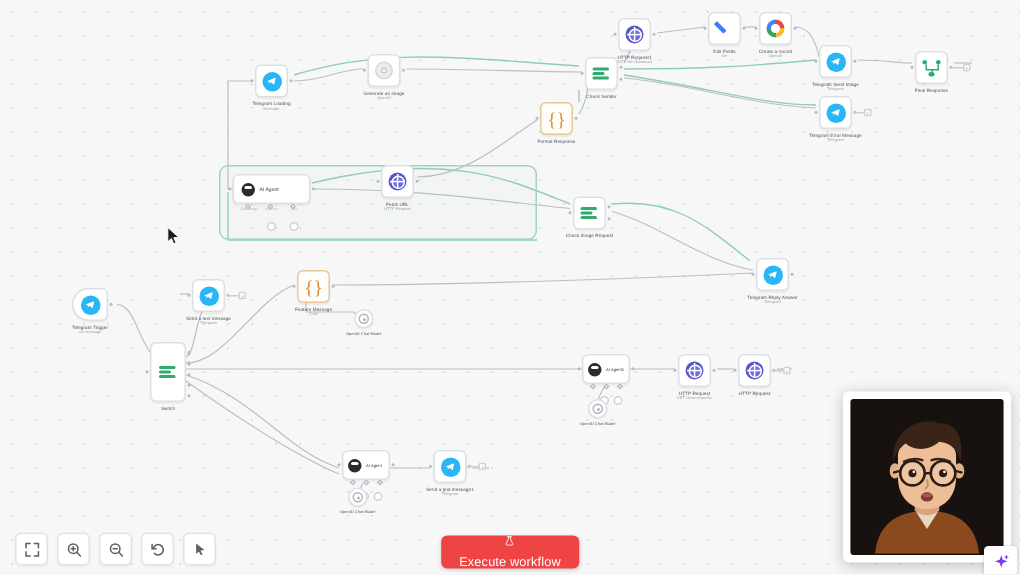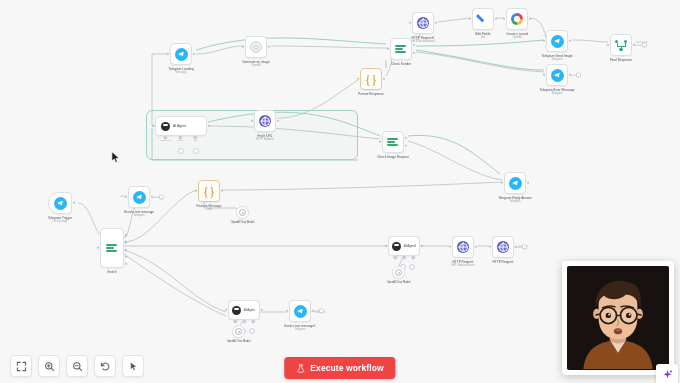--- a/index.html
+++ b/index.html
@@ -105,22 +105,22 @@
   #toolbar { position:absolute; left:10px; bottom:6px; display:flex; gap:6px; z-index:40; }
   .tbtn{ width:22px;height:22px;background:#fff;border:1px solid #e1e3e7;border-radius:4px;
      display:flex;align-items:center;justify-content:center;color:#5b6068;
      box-shadow:0 1px 2px rgba(0,0,0,.05); }
   .tbtn svg{ width:11px;height:11px; }
 
   
   #exec{ position:absolute; left:50%; transform:translateX(-50%); bottom:4px;
      background:#ef4444; color:#fff; border:none; border-radius:4px;
      height:22px; padding:0 12px; display:flex;align-items:center;gap:5px;
-     font-size:8.5px; font-weight:700; letter-spacing:.1px; z-index:40;
-     box-shadow:0 1px 3px rgba(0,0,0,.18); cursor:pointer; }
+     font-size:8.5px; font-weight:400; letter-spacing:.1px; z-index:40;
+     box-shadow:0 1px 3px rgba(0,0,0,.18); cursor:pointer;flex-direction:column; }
   #exec svg{width:9px;height:9px;}
 
   
   #cursor{ position:absolute; left:111px; top:151px; z-index:45; }
   #cursor svg{ width:9px; height:13px; display:block; }
 
   
   #cam{ position:absolute; right:6px; bottom:8px; width:112px; height:114px;
      background:#fff; border-radius:4px; padding:5px;
      box-shadow:0 2px 10px rgba(0,0,0,.22); z-index:50; }

